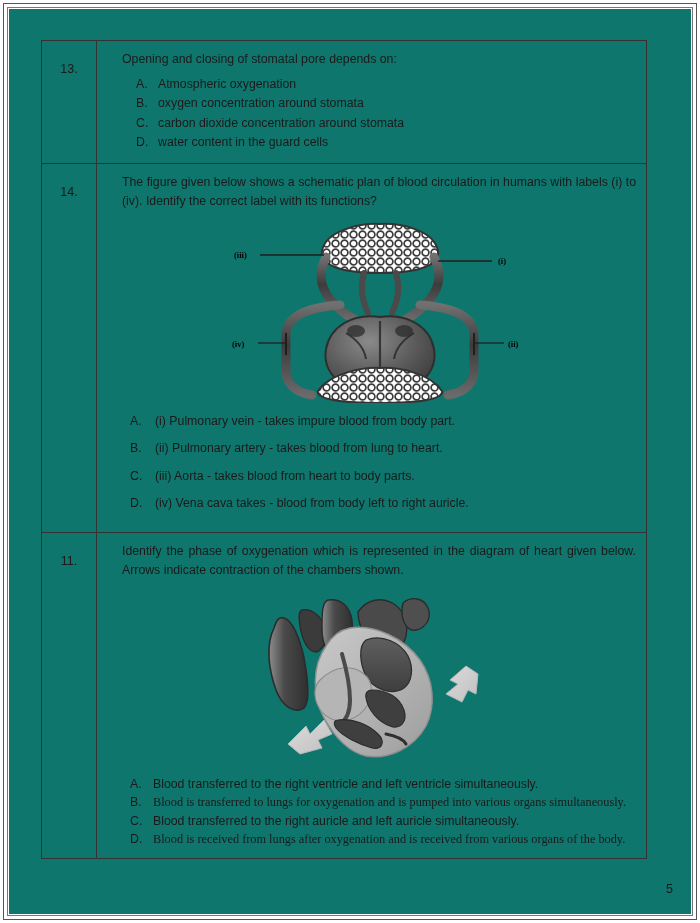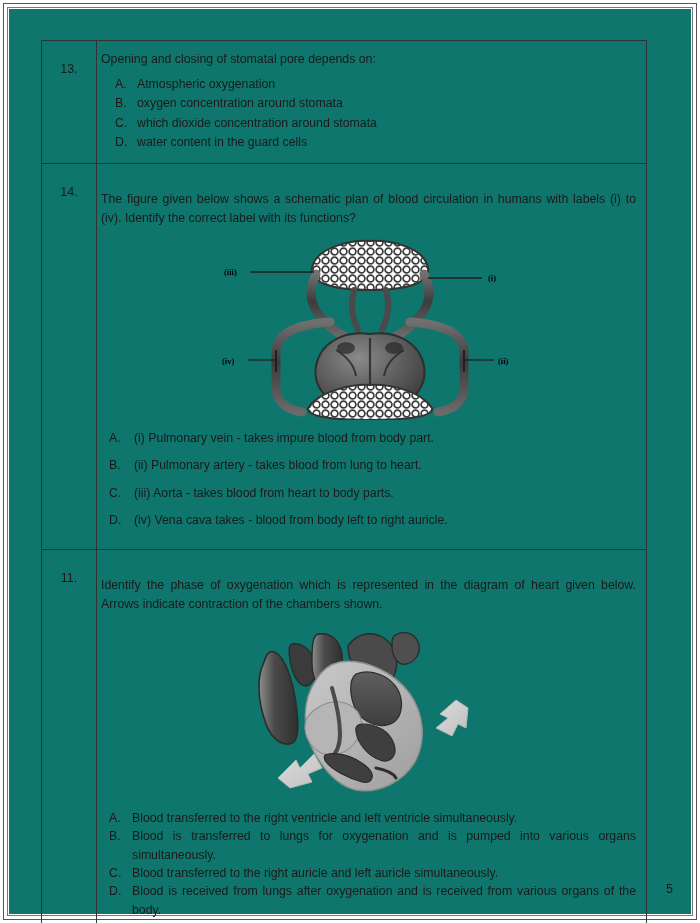--- a/index.html
+++ b/index.html
@@ -67,30 +67,29 @@
     box-sizing: border-box;
   }
   td.qnum {
     width: 55px;
     text-align: center;
     font-size: 12.5px;
     padding-top: 21px;
     padding-bottom: 6px;
   }
   td.qbody {
-    padding: 9px 10px 10px 4px;
+    padding: 9px 10px 10px 25px;
   }
   .qstem {
     font-size: 12.3px;
     line-height: 1.55;
     margin: 0 0 3px 0;
   }
   .qstem.justified {
     text-align: justify;
-    margin-top: 17px;
   }
 
   
   .options {
     margin: 6px 0 0 0;
     padding: 0;
     list-style: none;
   }
   .options li {
     display: flex;
@@ -98,21 +97,21 @@
     line-height: 1.5;
     margin: 0 0 1px 0;
   }
   .opt-letter {
     flex: 0 0 auto;
     width: 22px;
     padding-left: 14px;
     box-sizing: content-box;
   }
   .opt-text { flex: 1 1 auto; }
-  .opt-text.justify { text-align: justify; }
+  .opt-text.justify { text-align: justify; font-family: Liberation Serif, serif; }
   .options.q14 li { margin-bottom: 9px; }
   .options.q14 .opt-letter { padding-left: 8px; width: 25px; }
   .options.q15 li { margin-bottom: 0px; }
   .options.q15 .opt-letter { padding-left: 8px; width: 23px; }
 
   
   .fig-circ {
     position: relative;
     width: 100%;
     height: 185px;
@@ -164,21 +163,21 @@
               <li>
                 <span class="opt-letter">A.</span>
                 <span class="opt-text">Atmospheric oxygenation</span>
               </li>
               <li>
                 <span class="opt-letter">B.</span>
                 <span class="opt-text">oxygen concentration around stomata</span>
               </li>
               <li>
                 <span class="opt-letter">C.</span>
-                <span class="opt-text">which dioxide concentration around stomata</span>
+                <span class="opt-text">carbon dioxide concentration around stomata</span>
               </li>
               <li>
                 <span class="opt-letter">D.</span>
                 <span class="opt-text">water content in the guard cells</span>
               </li>
             </ul>
           </td>
         </tr>
 
         <tr>

